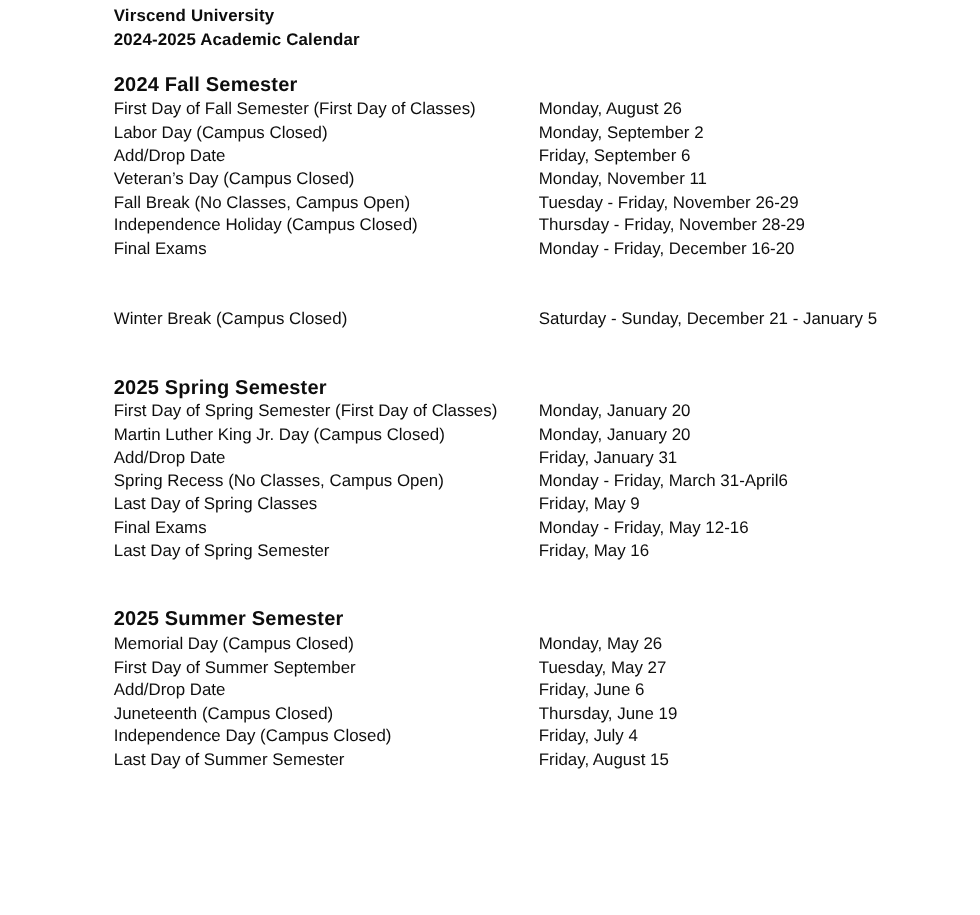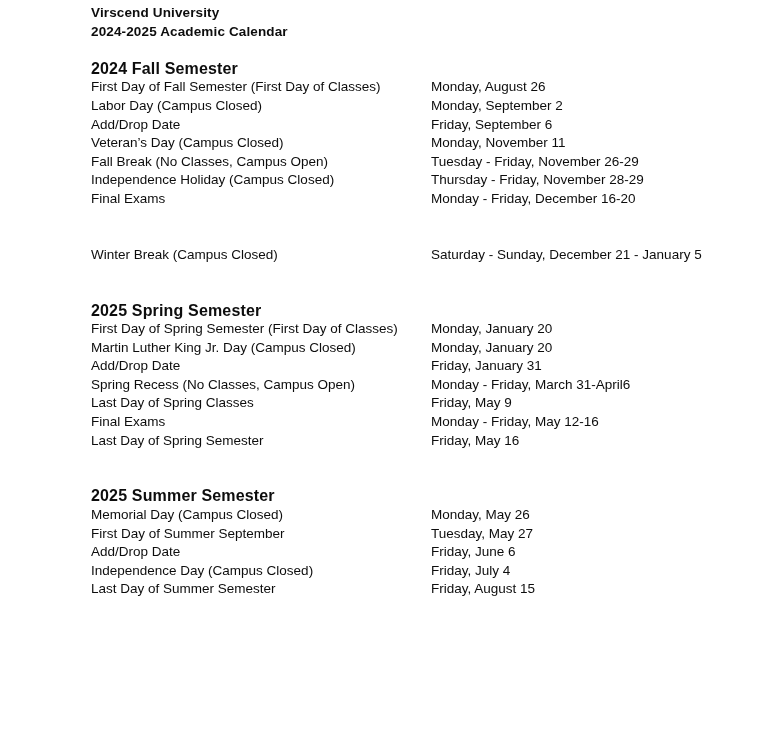--- a/index.html
+++ b/index.html
@@ -171,20 +171,24 @@
           </tr>
           <tr>
             <td class="col-event nowrap">First Day of Summer September</td>
             <td class="col-date nowrap">Tuesday, May 27</td>
           </tr>
           <tr>
             <td class="col-event nowrap">Add/Drop Date</td>
             <td class="col-date nowrap">Friday, June 6</td>
           </tr>
           <tr>
+            <td class="col-event nowrap">Juneteenth (Campus Closed)</td>
+            <td class="col-date nowrap">Thursday, June 19</td>
+          </tr>
+          <tr>
             <td class="col-event nowrap">Independence Day (Campus Closed)</td>
             <td class="col-date nowrap">Friday, July 4</td>
           </tr>
           <tr>
             <td class="col-event nowrap">Last Day of Summer Semester</td>
             <td class="col-date nowrap">Friday, August 15</td>
           </tr>
         </tbody>
       </table>
     </div>

